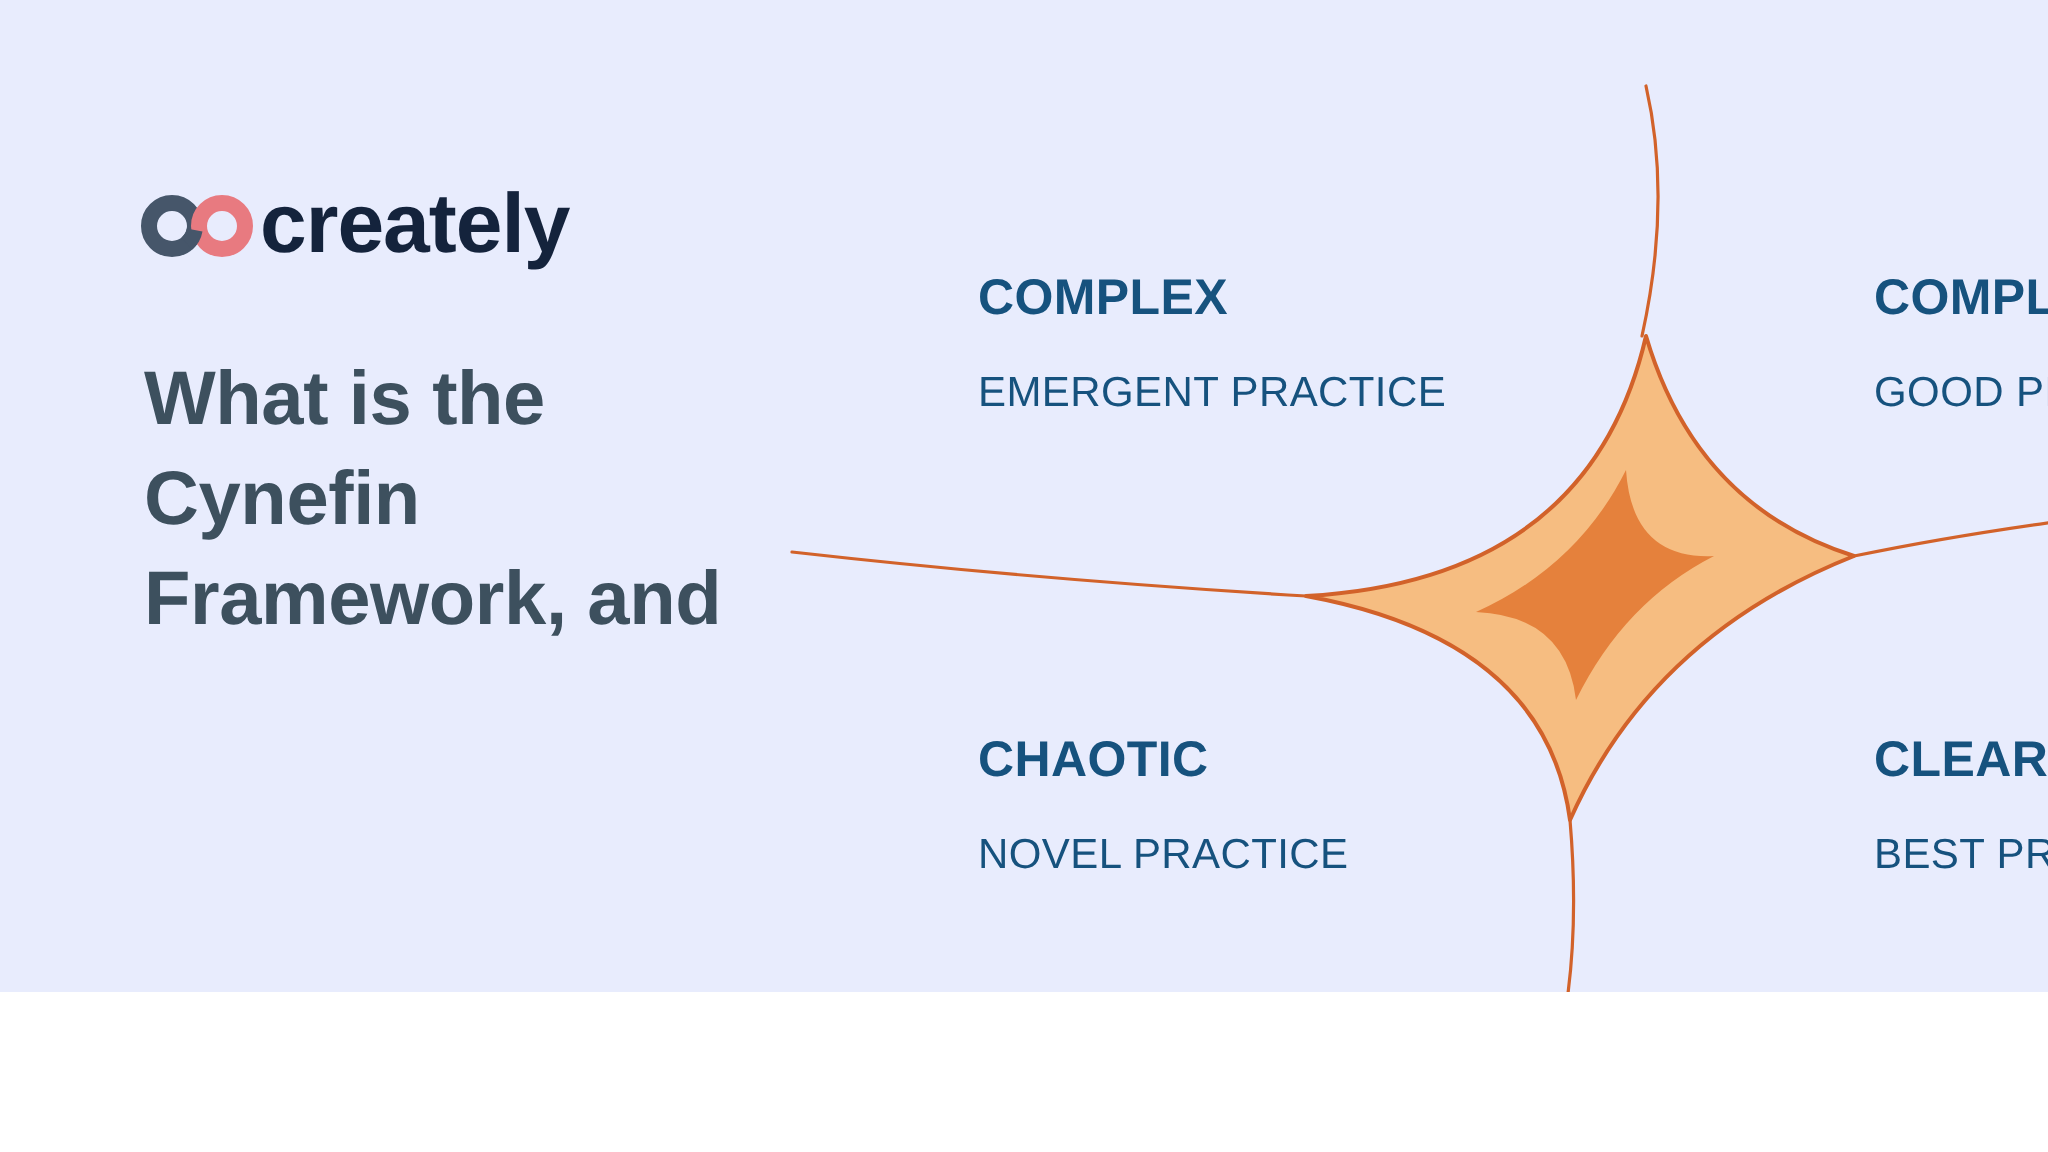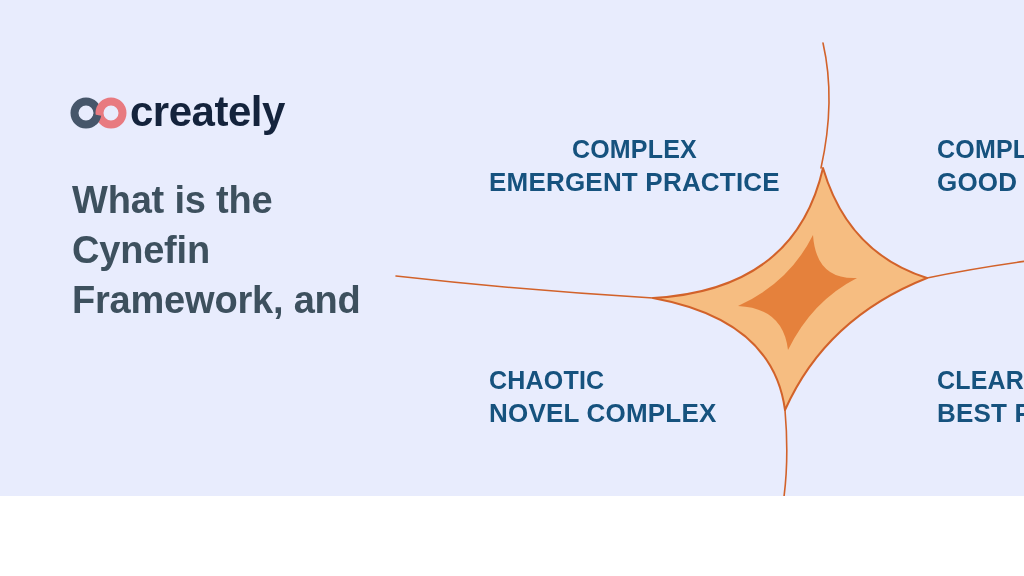--- a/index.html
+++ b/index.html
@@ -28,22 +28,22 @@
   .heading{
     position:absolute;left:72px;top:175px;
     margin:0;
     font-size:38px;line-height:50px;font-weight:700;
     color:var(--heading,#3d505e);
     letter-spacing:-0.2px;
   }
   .hl{display:block;white-space:nowrap;}
   .quadrant{position:absolute;white-space:nowrap;color:var(--label,#16527e);}
   .q-title{font-size:25px;line-height:25px;font-weight:700;letter-spacing:0.2px;}
-  .q-sub{font-size:26px;line-height:21px;font-weight:700;margin-top:10px;letter-spacing:0.2px;}
-  .q-topleft{left:489px;top:137px;text-align:center;}
+  .q-sub{font-size:21px;line-height:21px;font-weight:400;margin-top:24px;letter-spacing:0.2px;}
+  .q-topleft{left:489px;top:137px;}
   .q-topright{left:937px;top:137px;}
   .q-bottomleft{left:489px;top:368px;}
   .q-bottomright{left:937px;top:368px;}
 </style>
 </head>
 <body>
 
 <div class="canvas">
 
   <svg class="diagram-svg" viewBox="0 0 1024 576" aria-hidden="true">
@@ -75,21 +75,21 @@
     <div class="q-sub">EMERGENT PRACTICE</div>
   </div>
 
   <div class="quadrant q-topright">
     <div class="q-title">COMPLICATED</div>
     <div class="q-sub">GOOD PRACTICE</div>
   </div>
 
   <div class="quadrant q-bottomleft">
     <div class="q-title">CHAOTIC</div>
-    <div class="q-sub">NOVEL COMPLEX</div>
+    <div class="q-sub">NOVEL PRACTICE</div>
   </div>
 
   <div class="quadrant q-bottomright">
     <div class="q-title">CLEAR</div>
     <div class="q-sub">BEST PRACTICE</div>
   </div>
 
 </div>
 
 </body></html>

